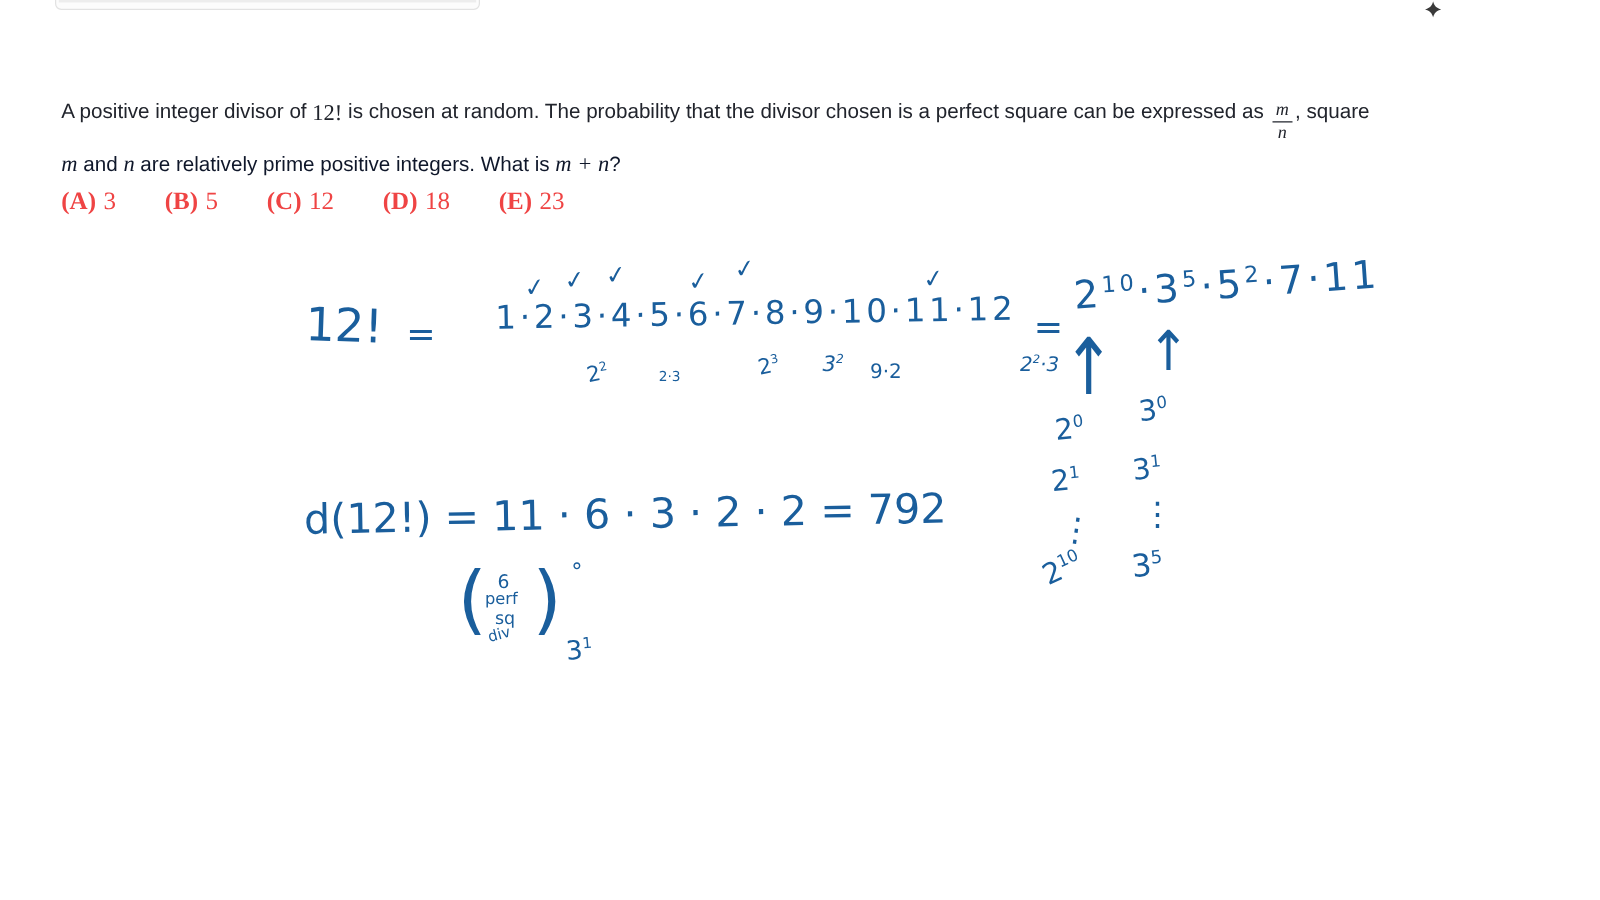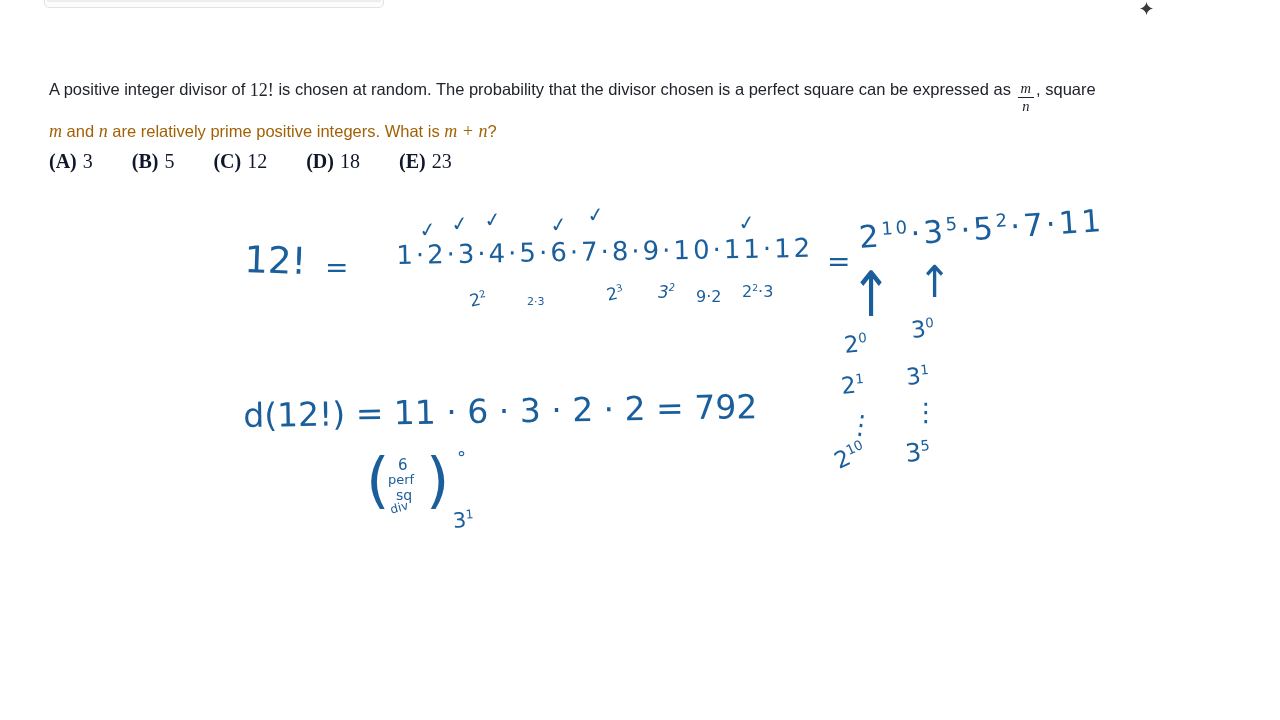--- a/index.html
+++ b/index.html
@@ -18,34 +18,34 @@
   .sparkle{position:absolute;left:1140px;top:1px;width:13px;height:13px;}
 
   
   .problem-line1{
     position:absolute;left:49px;top:80px;height:42px;width:1180px;
     display:flex;align-items:flex-start;white-space:pre;
     font-size:16.5px;color:#21242c;
   }
   .problem-line2{
     position:absolute;left:49px;top:121px;width:1180px;white-space:pre;
-    font-size:16.5px;color:#a16207;
+    font-size:16.5px;color:#0f172a;
   }
   .math{font-family:"Liberation Serif",serif;font-size:18px;}
   .mathit{font-family:"Liberation Serif",serif;font-style:italic;font-size:18px;}
   .frac{display:inline-flex;flex-direction:column;align-items:center;
         vertical-align:middle;margin:0 2px;line-height:1;}
   .frac .num,.frac .den{
     font-family:"Liberation Serif",serif;font-style:italic;font-size:14.5px;
     padding:1px 3px;color:#21242c;}
   .frac .num{border-bottom:1.2px solid #21242c;}
 
   .choices{
     position:absolute;left:49px;top:150px;display:flex;gap:39px;
-    font-family:"Liberation Serif",serif;font-size:20px;color:#0f172a;
+    font-family:"Liberation Serif",serif;font-size:20px;color:#ef4444;
   }
   .choice b{font-weight:bold;margin-right:6px;}
 
   
   .hw{
     position:absolute;color:#1a5e9c;font-family:"DejaVu Sans",sans-serif;
     line-height:1;white-space:pre;transform-origin:left top;font-weight:500;
   }
   .hw sup{font-size:58%;vertical-align:super;line-height:0;}
   .hw.thin{font-weight:400;}
@@ -79,21 +79,21 @@
     <div class="hw" style="left: 450px; top: 215px; font-size: 20px; transform: rotate(-8deg);">✓</div>
     <div class="hw" style="left: 483px; top: 211px; font-size: 20px; transform: rotate(-8deg);">✓</div>
     <div class="hw" style="left: 549px; top: 216px; font-size: 20px; transform: rotate(-8deg);">✓</div>
     <div class="hw" style="left: 586px; top: 206px; font-size: 20px; transform: rotate(-8deg);">✓</div>
     <div class="hw" style="left: 737px; top: 214px; font-size: 20px; transform: rotate(-8deg);">✓</div>
     <div class="hw" style="left: 468px; top: 293px; font-size: 17px; transform: rotate(-12deg);">2<sup>2</sup></div>
     <div class="hw" style="left: 527px; top: 296px; font-size: 11px;">2·3</div>
     <div class="hw" style="left: 605px; top: 287px; font-size: 17px; transform: rotate(-12deg);">2<sup>3</sup></div>
     <div class="hw" style="left: 658px; top: 284px; font-size: 17px; font-style: italic;">3<sup>2</sup></div>
     <div class="hw" style="left: 696px; top: 289px; font-size: 16px;">9·2</div>
-    <div class="hw" style="left: 742px; top: 284px; font-size: 16px;">2<sup>2</sup>·3</div>
+    <div class="hw" style="left: 816px; top: 284px; font-size: 16px; font-style: italic;">2<sup>2</sup>·3</div>
     <div class="hw" style="left: 827px; top: 248px; font-size: 28px;">=</div>
     <div class="hw" style="left: 858px; top: 222px; font-size: 31px; letter-spacing: 3px; transform: rotate(-4deg);">2<sup>10</sup>·3<sup>5</sup>·5<sup>2</sup>·7·11</div>
     <div class="hw" style="left: 850px; top: 263px; font-size: 50px; transform: scaleY(1.25);">↑</div>
     <div class="hw" style="left: 918px; top: 260px; font-size: 40px; transform: scaleY(1.1);">↑</div>
     <div class="hw" style="left: 843px; top: 334px; font-size: 23px; transform: rotate(-6deg);">2<sup>0</sup></div>
     <div class="hw" style="left: 840px; top: 375px; font-size: 23px; transform: rotate(-6deg);">2<sup>1</sup></div>
     <div class="hw" style="left: 850px; top: 410px; font-size: 26px; transform: rotate(8deg);">⋮</div>
     <div class="hw" style="left: 831px; top: 452px; font-size: 23px; transform: rotate(-25deg);">2<sup>10</sup></div>
     <div class="hw" style="left: 910px; top: 319px; font-size: 23px; transform: rotate(-6deg);">3<sup>0</sup></div>
     <div class="hw" style="left: 905px; top: 366px; font-size: 23px; transform: rotate(-6deg);">3<sup>1</sup></div>

